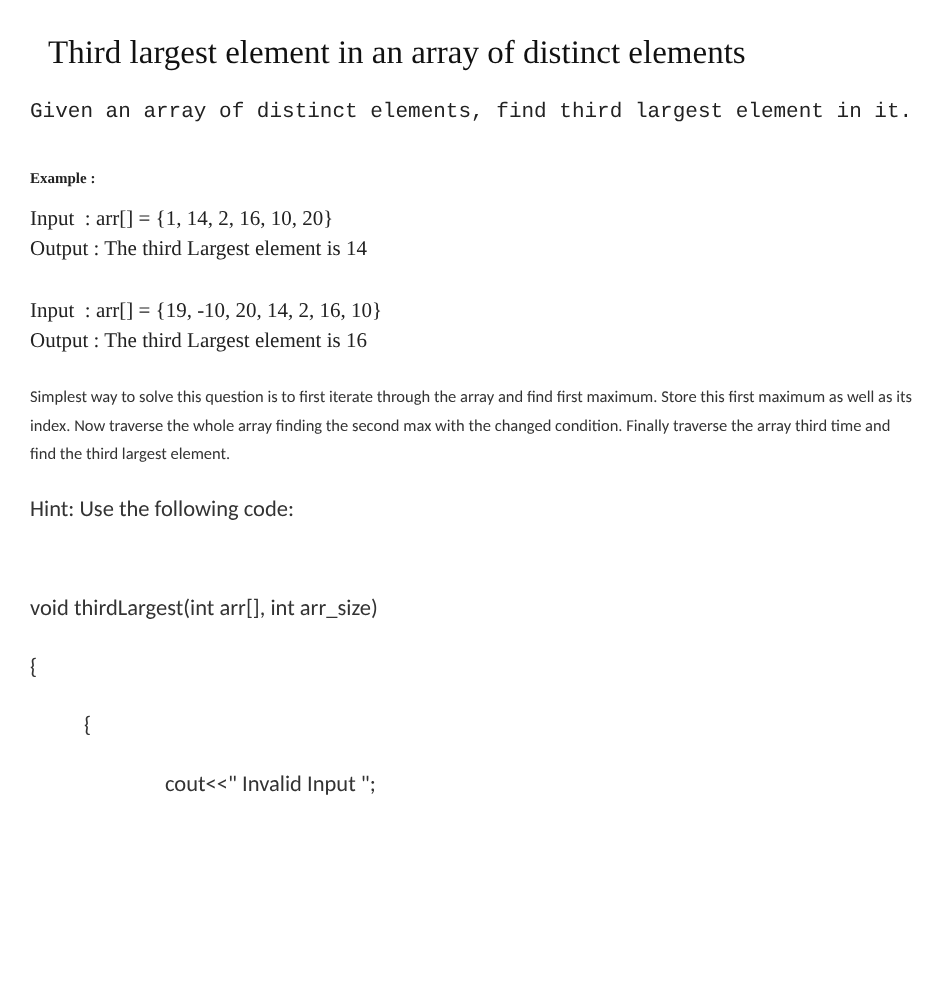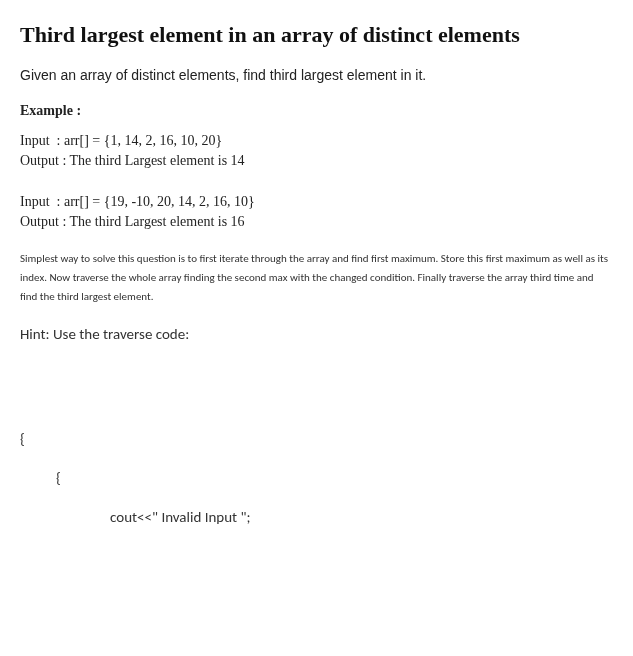--- a/index.html
+++ b/index.html
@@ -7,34 +7,34 @@
       margin: 0;
       padding: 18px 20px;
       color: #222;
       font-size: 14px;
       line-height: 1.5;
       max-width: 633px;
     }
     h1 {
       font-family: Georgia, 'Times New Roman', serif;
       font-size: 22px;
-      font-weight: bold;
-      margin: 0 0 14px 0;
+      font-weight: normal;
+      margin: 0 0 14px 12px;
       color: #111;
     }
     .intro {
-      font-family: Liberation Sans, sans-serif;
+      font-family: Liberation Mono, monospace;
       font-size: 14px;
-      margin: 0 0 14px 0;
+      margin: 0 0 26px 0;
       color: #222;
     }
     .example-label {
       font-family: Georgia, 'Times New Roman', serif;
       font-weight: bold;
-      font-size: 14px;
+      font-size: 10px;
       margin: 0 0 10px 0;
     }
     pre.io {
       font-family: Liberation Serif, serif;
       font-size: 14px;
       white-space: pre;
       margin: 0 0 12px 0;
       line-height: 1.45;
       color: #222;
     }
@@ -71,21 +71,21 @@
 <p class="example-label">Example :</p>
 
 <pre class="io">Input  : arr[] = {1, 14, 2, 16, 10, 20}
 Output : The third Largest element is 14
 
 Input  : arr[] = {19, -10, 20, 14, 2, 16, 10}
 Output : The third Largest element is 16</pre>
 
 <p class="explain">Simplest way to solve this question is to first iterate through the array and find first maximum. Store this first maximum as well as its index. Now traverse the whole array finding the second max with the changed condition. Finally traverse the array third time and find the third largest element.</p>
 
-<p class="hint">Hint: Use the traverse code:</p>
+<p class="hint">Hint: Use the following code:</p>
 
 <div class="code">
-  <br>
+  <span>void thirdLargest(int arr[], int arr_size)</span><br>
   <span>{</span><br>
   <span class="ind1">{</span>
   <span class="ind2">cout&lt;&lt;" Invalid Input ";</span>
   
 </div>
 
 </body></html>

